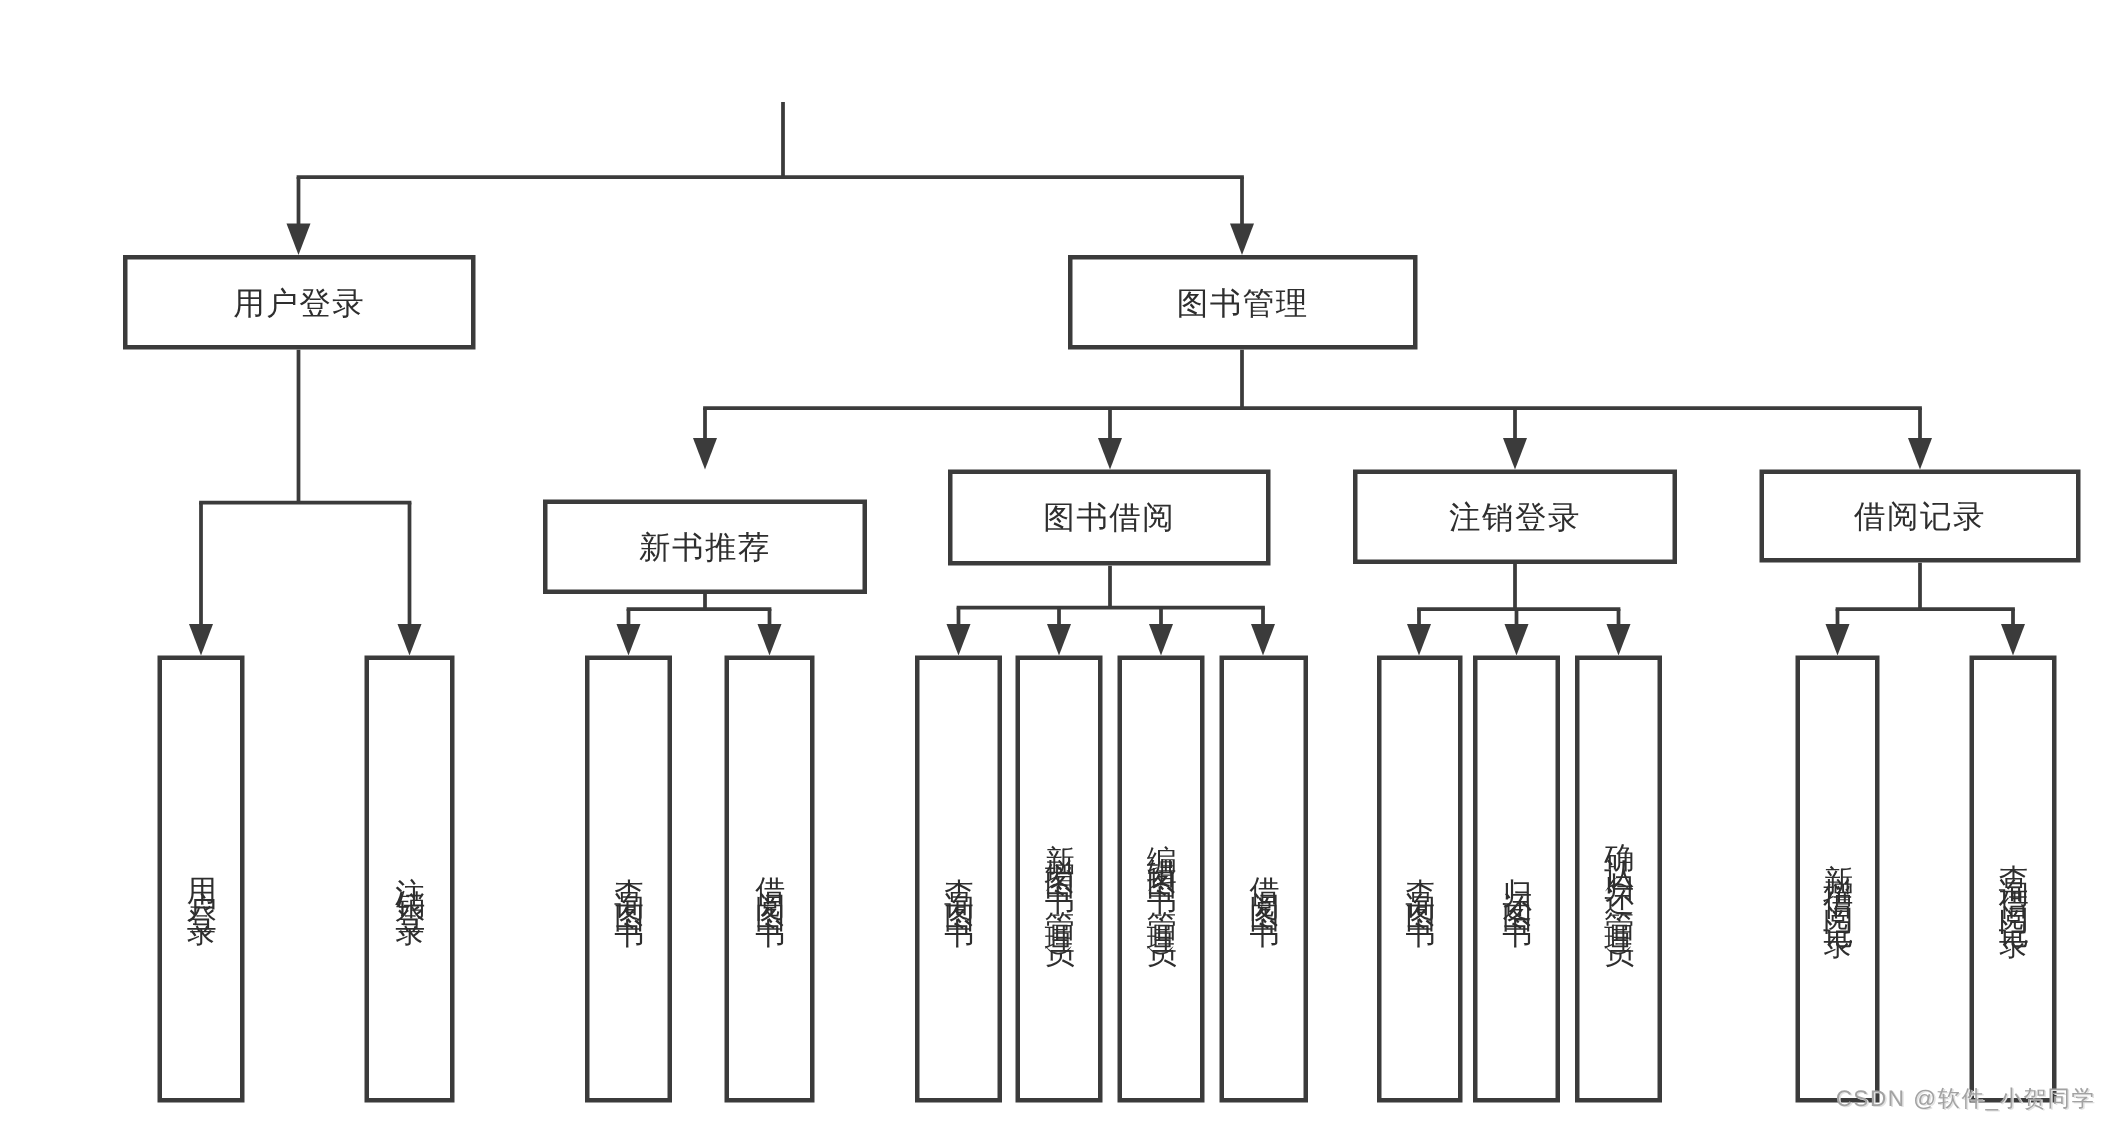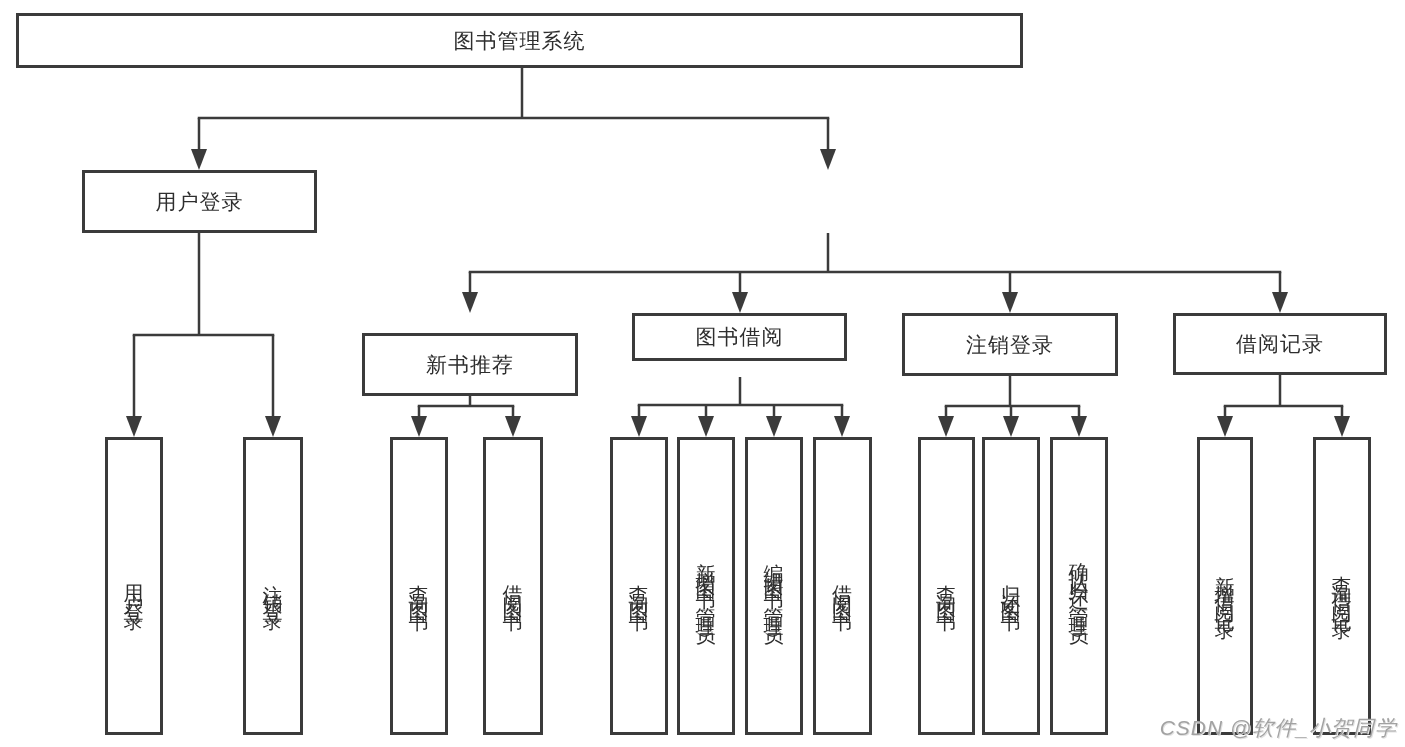--- a/index.html
+++ b/index.html
@@ -16,22 +16,22 @@
     color:#2e2e2e;
   }
   .h { font-size:21px; letter-spacing:1px; white-space:nowrap; }
   .v {
     writing-mode:vertical-rl; text-orientation:mixed;
     font-size:20px; letter-spacing:9px; line-height:1;
     padding-top:2px;
   }
   .watermark {
     position:absolute; right:8px; bottom:5px;
-    font-size:21px; color:#a2a2a2; letter-spacing:1px;
-    text-shadow:1px 1px 0 #e2e2e2; white-space:nowrap;font-style:italic;
+    font-size:15px; color:#a2a2a2; letter-spacing:1px;
+    text-shadow:1px 1px 0 #e2e2e2; white-space:nowrap;
   }
 </style>
 </head>
 <body>
 
 <div id="canvas">
 
   <svg id="wires" width="1405" height="747" viewBox="0 0 1405 747">
     <g stroke="#3b3b3b" stroke-width="2.5" fill="none">
 
@@ -91,32 +91,32 @@
       <polygon points="766,416 782,416 774,437"></polygon>
       <polygon points="834,416 850,416 842,437"></polygon>
       <polygon points="938,416 954,416 946,437"></polygon>
       <polygon points="1003,416 1019,416 1011,437"></polygon>
       <polygon points="1071,416 1087,416 1079,437"></polygon>
       <polygon points="1217,416 1233,416 1225,437"></polygon>
       <polygon points="1334,416 1350,416 1342,437"></polygon>
     </g>
   </svg>
 
-  <div class="node h" style="left:16px;top:13px;width:1007px;height:55px;">
-    <span>图书管理系统</span>
-  </div>
 
   <div class="node h" style="left:82px;top:170px;width:235px;height:63px;">
     <span>用户登录</span>
+  </div>
+  <div class="node h" style="left:712px;top:170px;width:233px;height:63px;">
+    <span>图书管理</span>
   </div>
 
   <div class="node h" style="left:362px;top:313px;width:216px;height:63px;margin-top:20px;">
     <span>新书推荐</span>
   </div>
-  <div class="node h" style="left:632px;top:313px;width:215px;height:48px;">
+  <div class="node h" style="left:632px;top:313px;width:215px;height:64px;">
     <span>图书借阅</span>
   </div>
   <div class="node h" style="left:902px;top:313px;width:216px;height:63px;">
     <span>注销登录</span>
   </div>
   <div class="node h" style="left:1173px;top:313px;width:214px;height:62px;">
     <span>借阅记录</span>
   </div>
 
   <div class="node v" style="left:105px;top:437px;width:58px;height:298px;">

